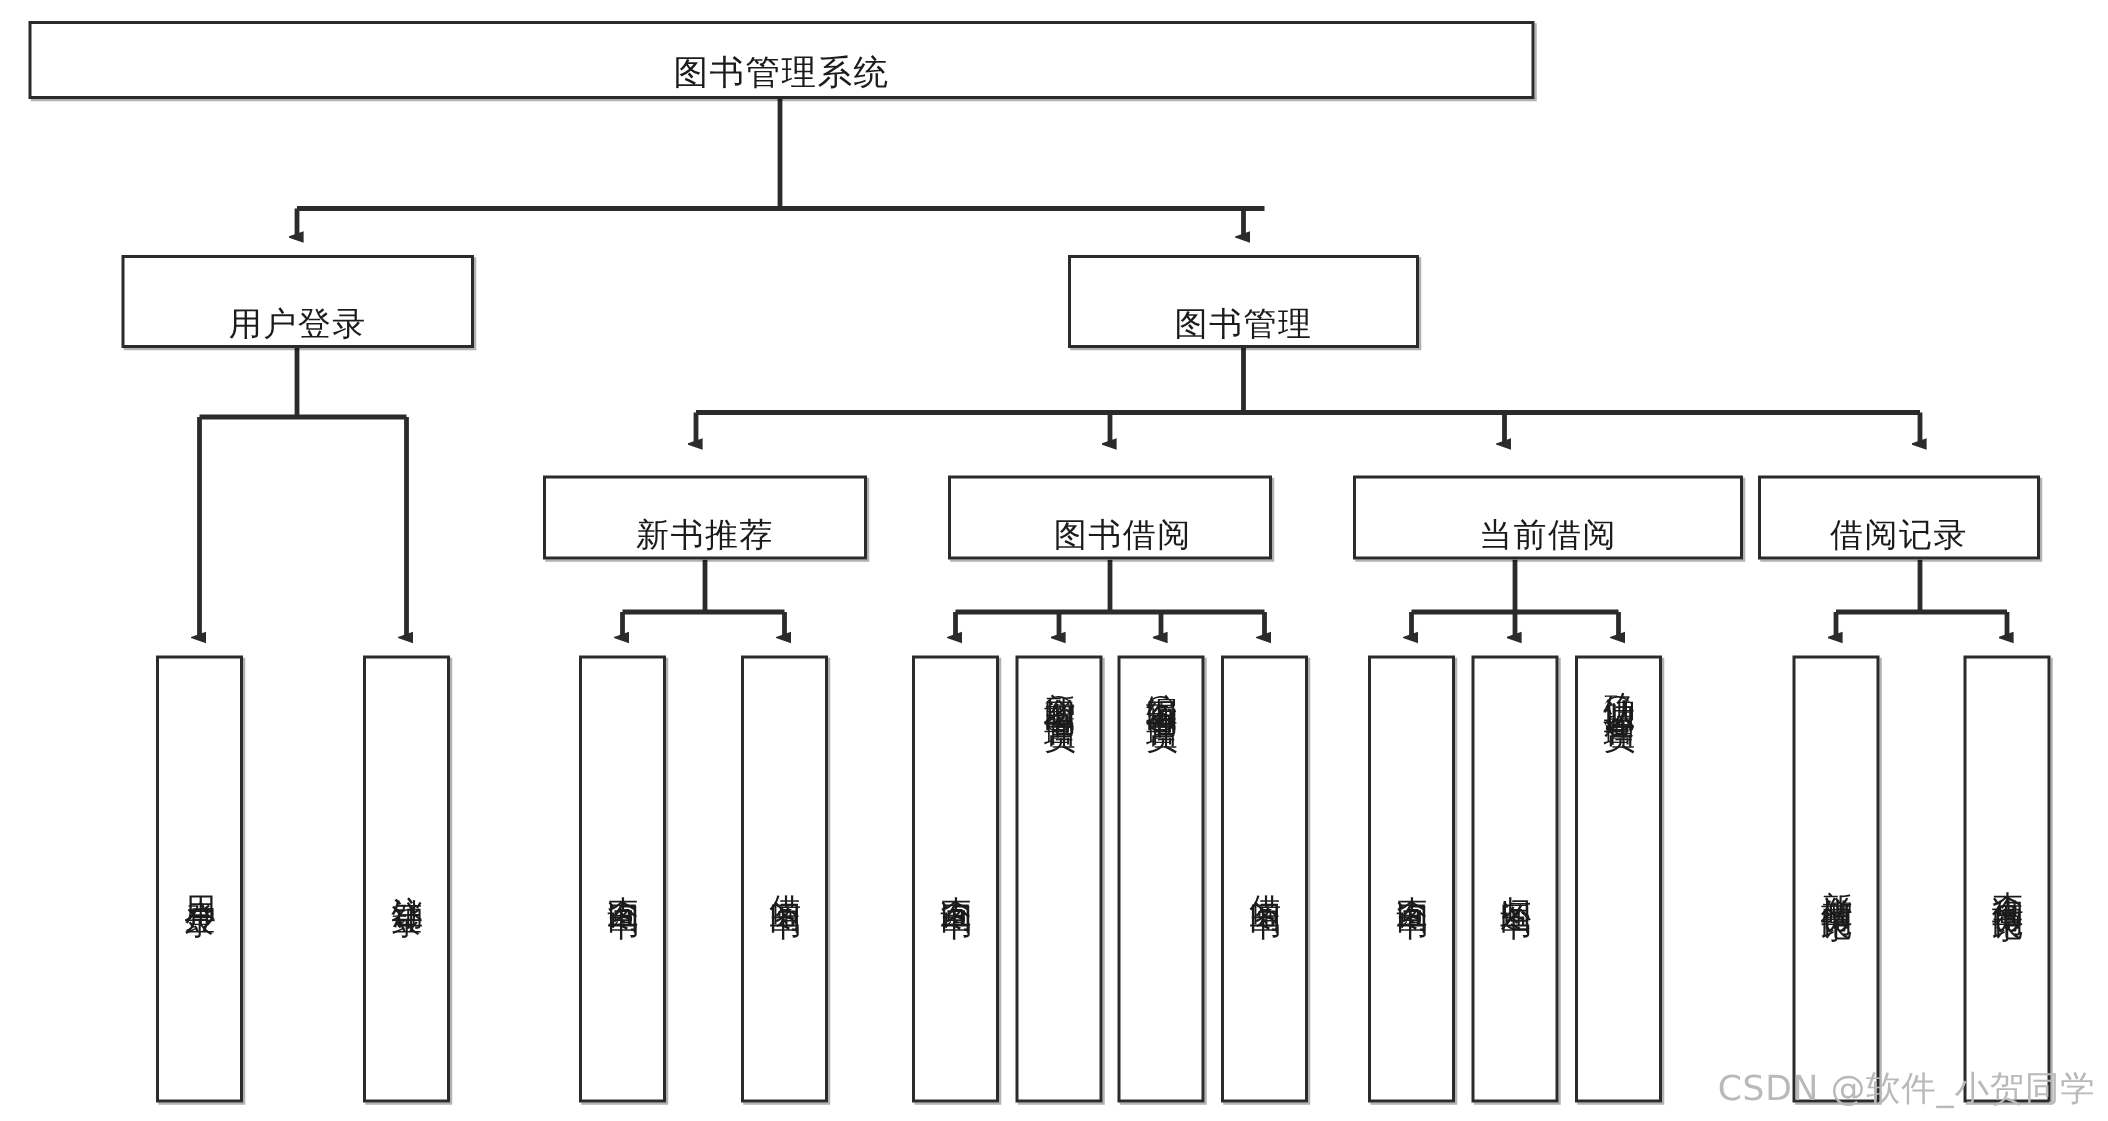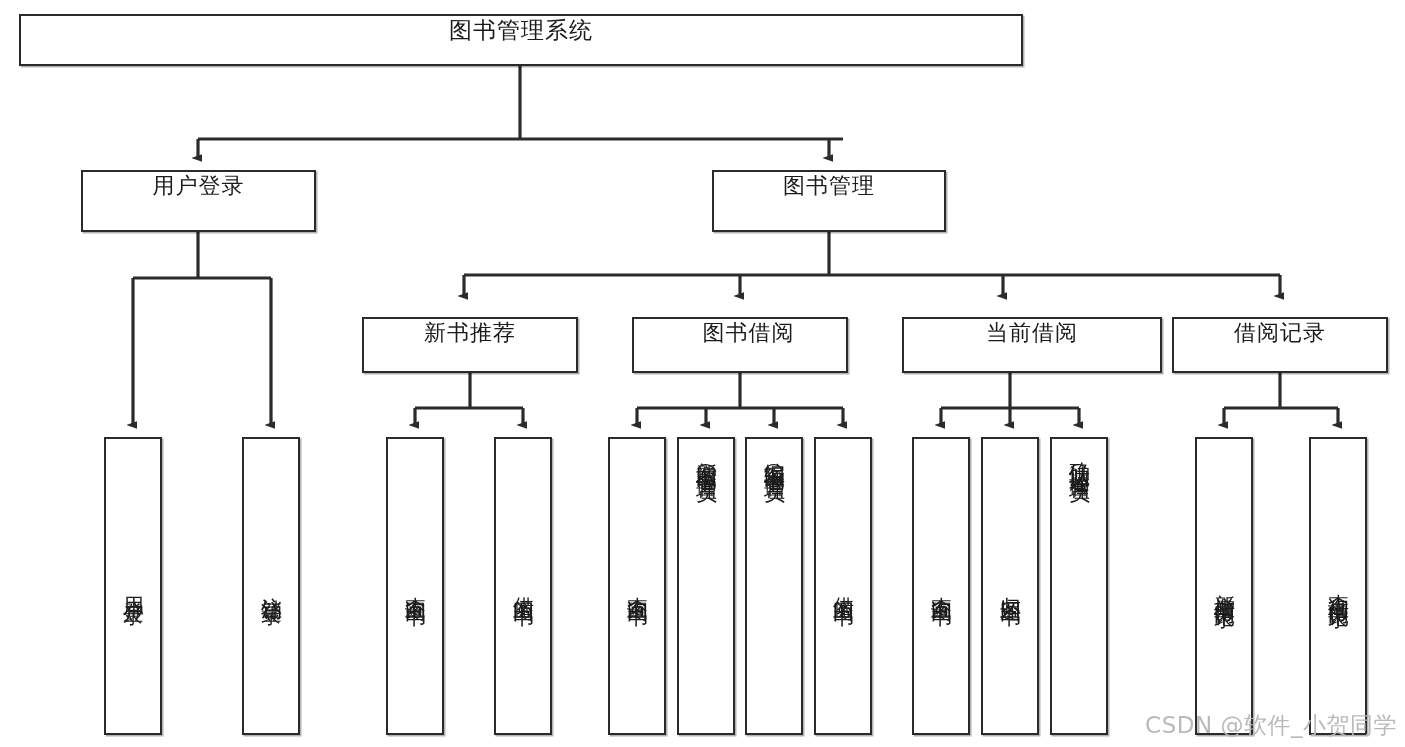--- a/index.html
+++ b/index.html
@@ -13,21 +13,21 @@
   }
   #diagram-root{position:absolute;left:0;top:0;width:1405px;height:747px;}
   svg#tree{position:absolute;left:0;top:0;width:1405px;height:747px;display:block;}
 
   .node-box{
     position:absolute;
     box-sizing:border-box;
     background:#ffffff;
     border:2.5px solid #2b2b2b;
     display:flex;
-    align-items:flex-start;
+    align-items:flex-end;
     justify-content:center;
     box-shadow:1.5px 1.5px 0 rgba(0,0,0,0.30);
   }
   .node-label{
     color:#1b1b1b;
     font-size:22px;
     line-height:1.25;
     letter-spacing:1px;
     white-space:nowrap;
     user-select:none;
@@ -131,21 +131,21 @@
 
   <div class="node-box level2" style="left:712px;top:170px;width:234px;height:62px;">
     <span class="node-label">图书管理</span>
   </div>
   <div class="node-box level3" style="left:632px;top:317px;width:216px;height:56px;padding-left:17px;">
     <span class="node-label">图书借阅</span>
   </div>
   <div class="node-box level3" style="left:902px;top:317px;width:260px;height:56px;">
     <span class="node-label">当前借阅</span>
   </div>
-  <div class="node-box level3" style="left:1172px;top:317px;width:216px;height:56px;">
+  <div class="node-box level3" style="left:1172px;top:317px;width:188px;height:56px;">
     <span class="node-label">借阅记录</span>
   </div>
 
   <div class="node-box leaf centered" style="left:104px;top:437px;width:58px;height:298px;">
     <span class="node-label">用户登录</span>
   </div>
   <div class="node-box leaf centered" style="left:242px;top:437px;width:58px;height:298px;">
     <span class="node-label">注销登录</span>
   </div>
 

